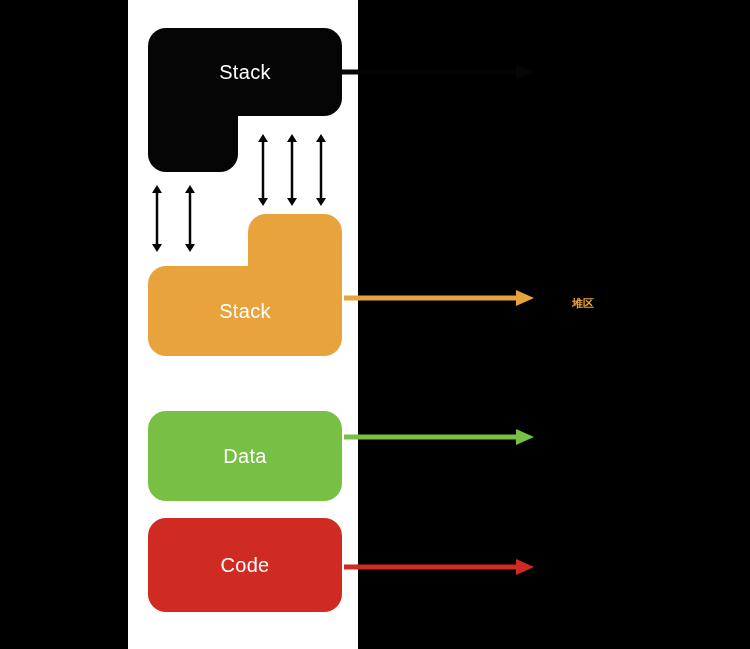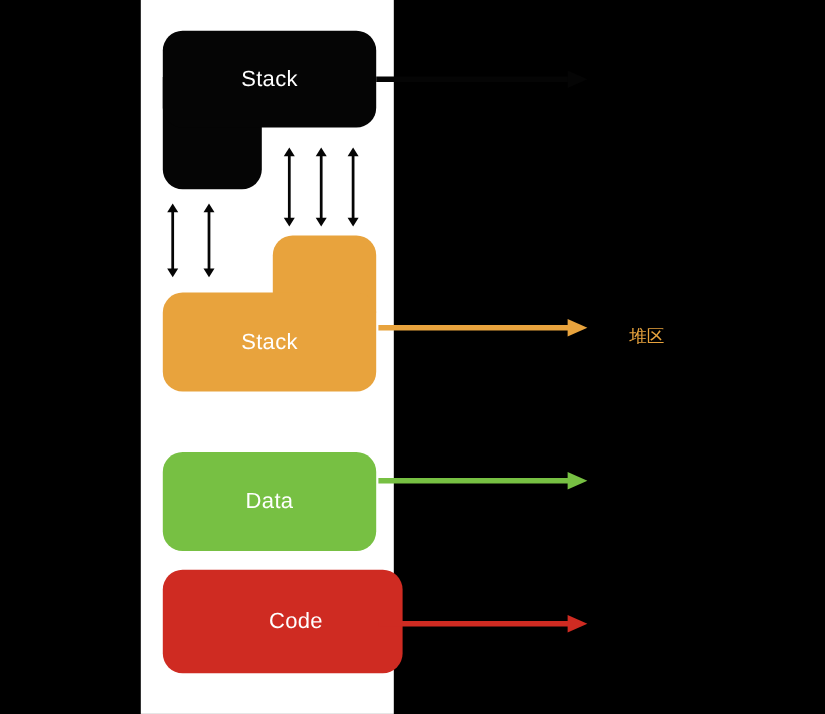--- a/index.html
+++ b/index.html
@@ -17,36 +17,36 @@
   .block{
     position:absolute;
     display:flex;align-items:center;justify-content:center;
     color:#fff;font-size:20px;letter-spacing:.3px;
   }
   .stack-main{left:148px;top:28px;width:194px;height:88px;border-radius:18px;background:var(--stack,#050505);align-items:center;}
   .stack-ext{position:absolute;left:148px;top:70px;width:90px;height:102px;border-radius:0 0 18px 18px;background:var(--stack,#050505);}
   .heap-ext{position:absolute;left:248px;top:214px;width:94px;height:70px;border-radius:18px 18px 0 0;background:var(--heap,#E8A33D);}
   .heap-main{left:148px;top:266px;width:194px;height:90px;border-radius:18px;background:var(--heap,#E8A33D);}
   .data-block{left:148px;top:411px;width:194px;height:90px;border-radius:18px;background:var(--data,#77C043);}
-  .code-block{left:148px;top:518px;width:194px;height:94px;border-radius:18px;background:var(--code,#CF2B22);padding-left:24px;}
+  .code-block{left:148px;top:518px;width:194px;height:94px;border-radius:18px;background:var(--code,#CF2B22);}
   .arrows{position:absolute;left:0;top:0;pointer-events:none;}
   .v-line{stroke:var(--arrow-black,#050505);stroke-width:2.5;}
   .v-head{fill:var(--arrow-black,#050505);}
   .h-line-black{stroke:var(--arrow-black,#050505);stroke-width:5;}
   .h-head-black{fill:var(--arrow-black,#050505);}
   .h-line-heap{stroke:var(--heap,#E8A33D);stroke-width:5;}
   .h-head-heap{fill:var(--heap,#E8A33D);}
   .h-line-data{stroke:var(--data,#77C043);stroke-width:5;}
   .h-head-data{fill:var(--data,#77C043);}
   .h-line-code{stroke:var(--code,#CF2B22);stroke-width:5;}
   .h-head-code{fill:var(--code,#CF2B22);}
   .heap-arrow-label{
     position:absolute;left:572px;top:296px;
     color:var(--heap,#E8A33D);
-    font-size:16px;font-weight:400;white-space:nowrap;
+    font-size:11px;font-weight:700;white-space:nowrap;
   }
 </style>
 </head>
 <body>
 
 <div class="canvas">
 
   <div class="panel"></div>
 
   <div class="stack-ext"></div>

